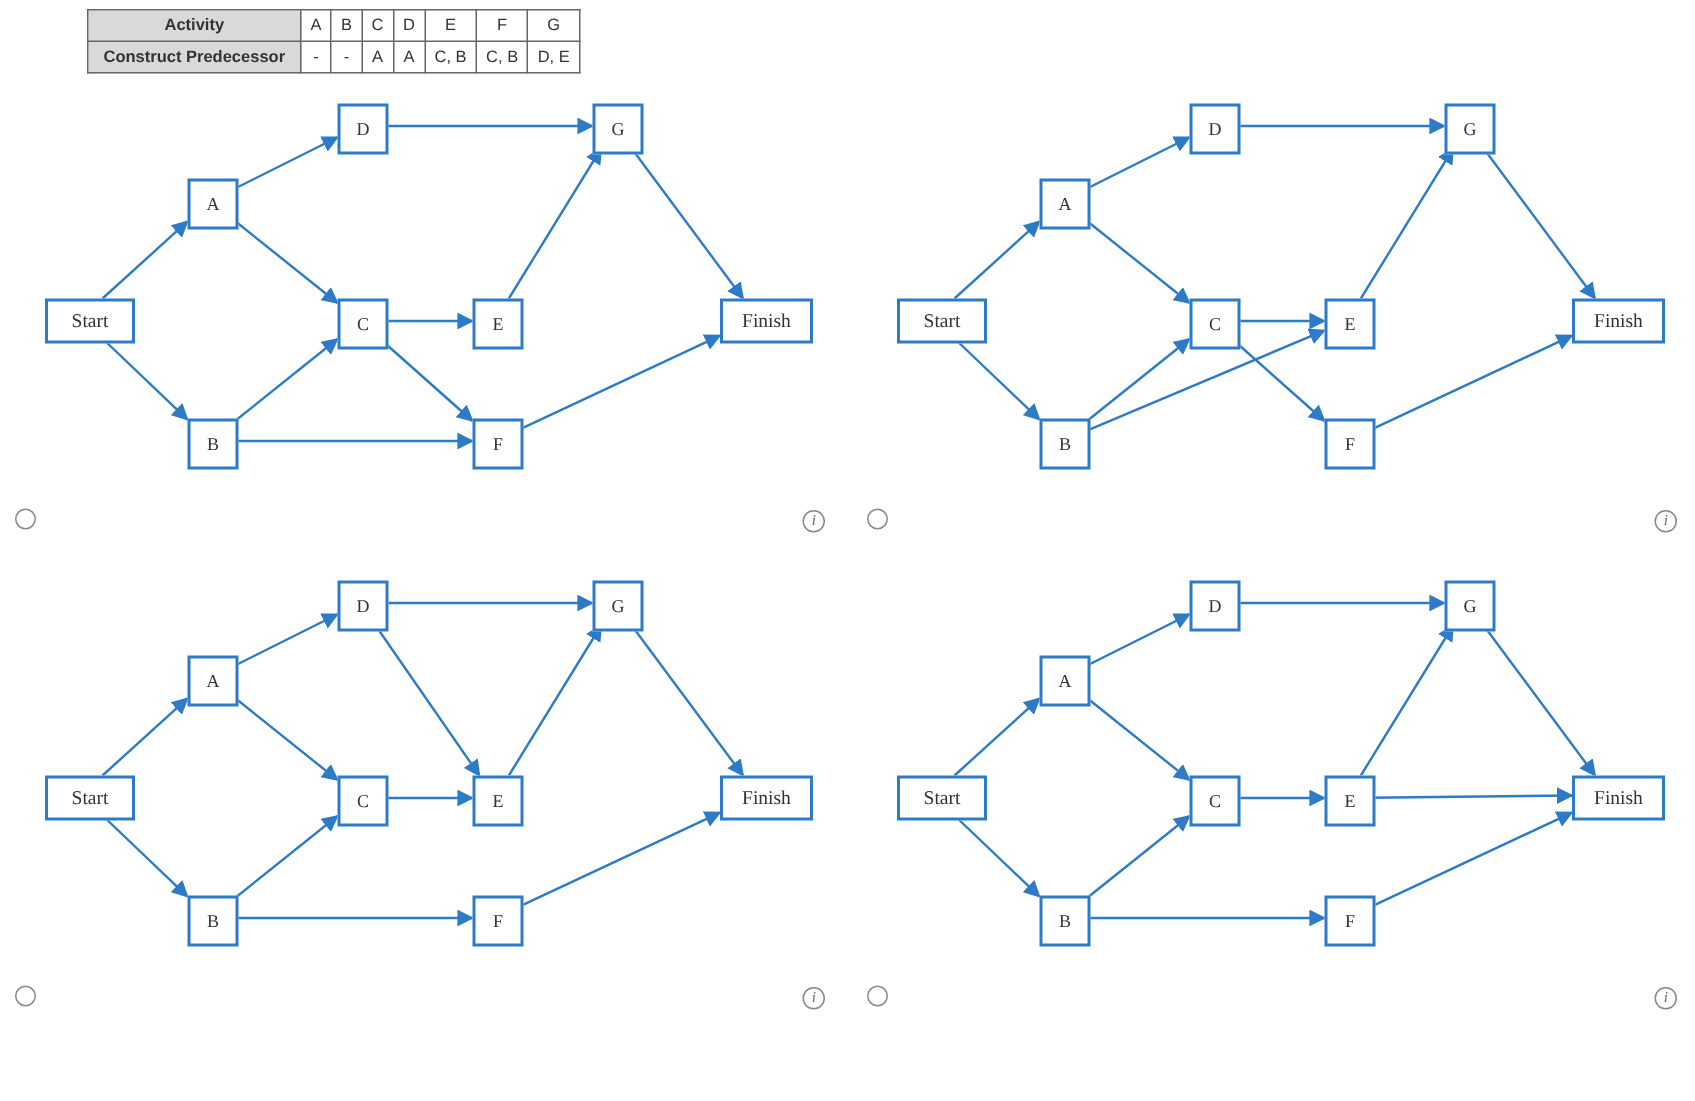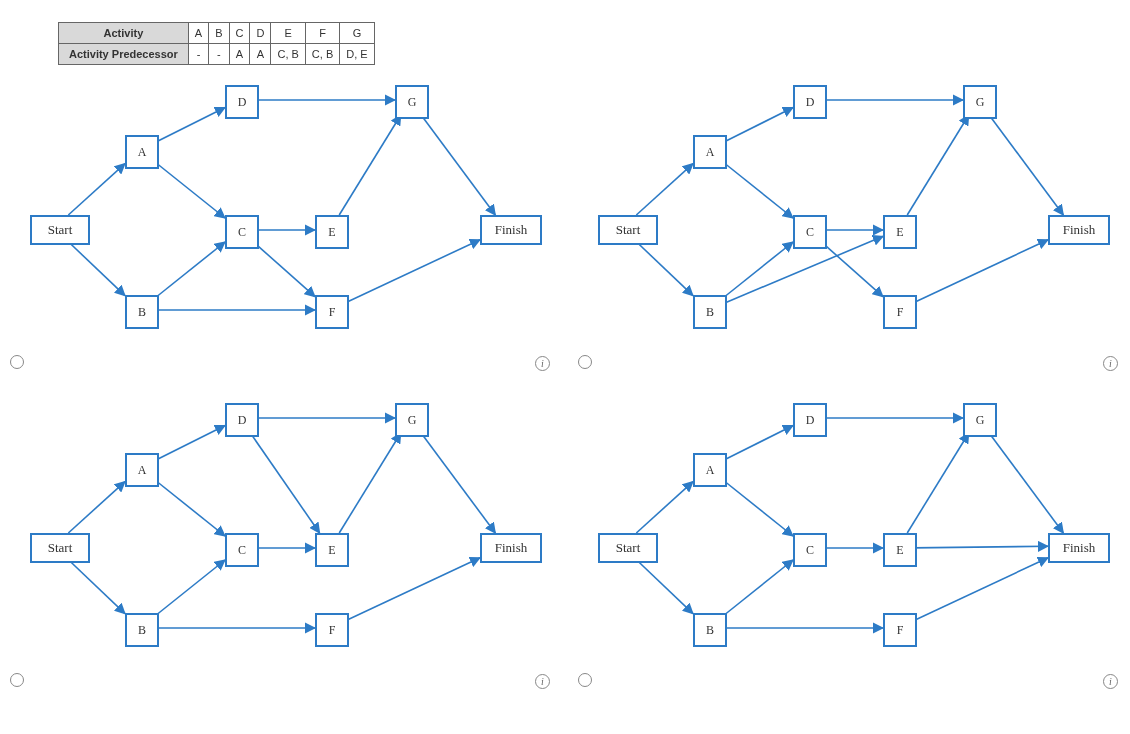--- a/index.html
+++ b/index.html
@@ -1,18 +1,18 @@
 <!DOCTYPE html>
 <html><head>
 <meta charset="utf-8">
 <style>
   html,body{margin:0;padding:0;font-family:Verdana,Geneva,sans-serif;font-size:11px;color:#333;background:#fff;}
   .page{width:1130px;padding:6px 10px;box-sizing:border-box;}
   .q-text{color:#2a6496;font-size:11px;margin:0 0 6px 0;}
-  table.pred{border-collapse:collapse;margin-left:48px;margin-bottom:10px;margin-top:16px;}
+  table.pred{border-collapse:collapse;margin-left:48px;margin-bottom:10px;}
   table.pred th,table.pred td{border:1px solid #666;padding:4px 6px;font-size:11px;text-align:center;}
   table.pred th.rowhdr, table.pred td.rowhdr{background:#d9d9d9;font-weight:bold;padding:4px 10px;}
   .choices{display:grid;grid-template-columns:1fr 1fr;gap:18px 26px;}
   .choice{position:relative;padding-left:20px;}
   .radio{position:absolute;left:0;bottom:6px;width:12px;height:12px;border:1px solid #888;border-radius:50%;background:#fff;}
   .info{position:absolute;right:2px;bottom:4px;width:13px;height:13px;border:1px solid #888;border-radius:50%;display:flex;align-items:center;justify-content:center;font-size:10px;color:#666;font-family:Georgia,serif;font-style:italic;}
   .diagram{width:520px;height:300px;position:relative;}
   .diagram svg{position:absolute;left:0;top:0;}
   .node{position:absolute;border:2px solid #2d7bc6;background:#fff;display:flex;align-items:center;justify-content:center;font-size:12px;font-family:Georgia,'Times New Roman',serif;}
   .node.big{font-size:13px;padding:0 4px;}
@@ -30,21 +30,21 @@
       <th class="rowhdr">Activity</th>
       <td>A</td>
       <td>B</td>
       <td>C</td>
       <td>D</td>
       <td>E</td>
       <td>F</td>
       <td>G</td>
     </tr>
     <tr>
-      <td class="rowhdr">Activity Predecessor</td>
+      <td class="rowhdr">Construct Predecessor</td>
       <td>-</td>
       <td>-</td>
       <td>A</td>
       <td>A</td>
       <td>C, B</td>
       <td>C, B</td>
       <td>D, E</td>
     </tr>
   </tbody>
     </table>

